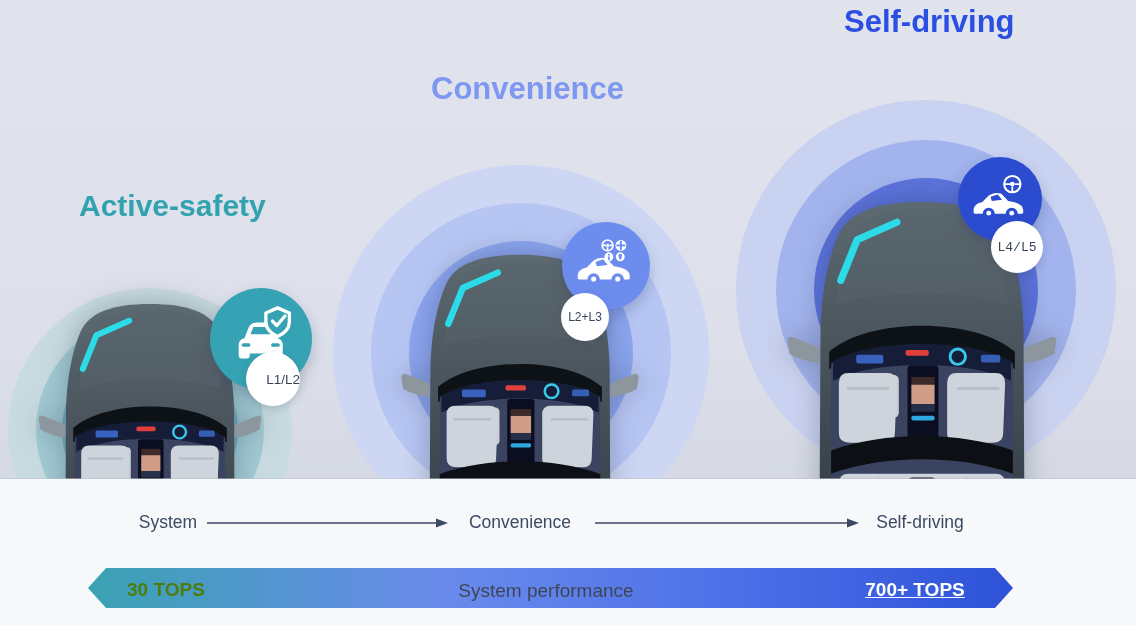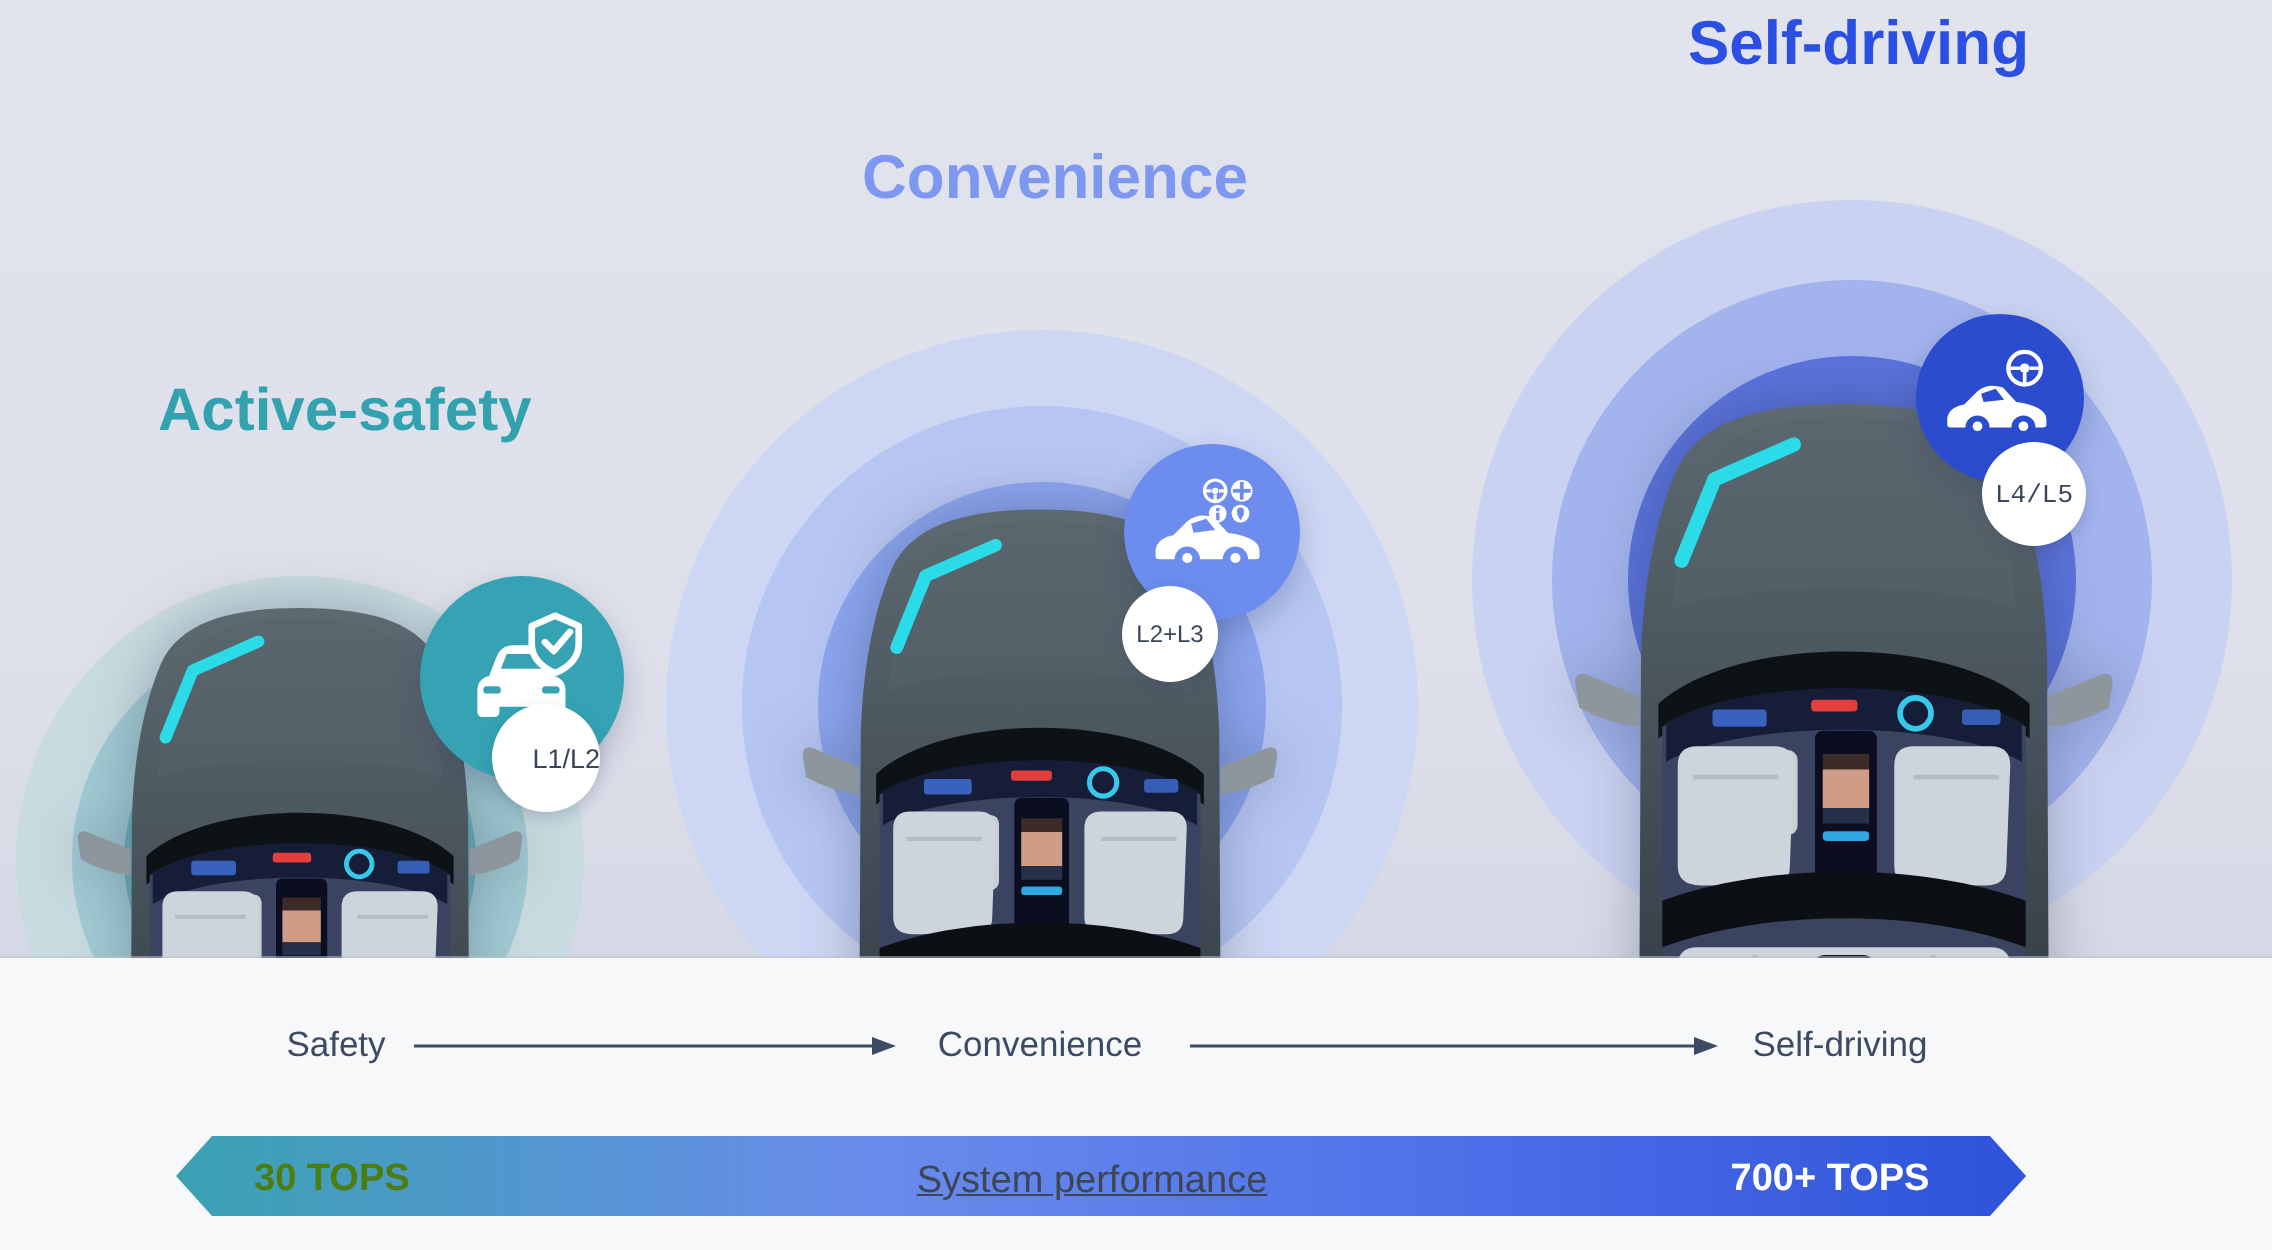--- a/index.html
+++ b/index.html
@@ -63,22 +63,22 @@
     position:absolute;font-size:17.5px;color:#3d4a63;line-height:1;text-align:center;
   }
   .tl-1{left:120px;top:514px;width:96px;}
   .tl-2{left:455px;top:514px;width:130px;}
   .tl-3{left:855px;top:514px;width:130px;}
   .timeline-arrows{position:absolute;left:0;top:505px;width:1136px;height:36px;}
 
   .perf-bar-svg{position:absolute;left:80px;top:565px;width:950px;height:46px;}
   .bar-label{position:absolute;line-height:1;font-size:19px;}
   .bar-left {left:127px;top:580px;width:130px;color:#4d7c0f;font-weight:bold;}
-  .bar-center{left:436px;top:581px;width:220px;color:#3e4656;text-align:center;text-decoration:underline;}
-  .bar-right{left:855px;top:580px;width:120px;color:#ffffff;font-weight:bold;text-align:center;}
+  .bar-center{left:436px;top:581px;width:220px;color:#3e4656;text-align:center;}
+  .bar-right{left:855px;top:580px;width:120px;color:#ffffff;font-weight:bold;text-align:center;text-decoration:underline;}
 </style>
 </head>
 <body>
 
 <svg width="0" height="0" style="position:absolute" aria-hidden="true">
   <defs>
     <linearGradient id="hoodGrad" x1="0" y1="0" x2="0" y2="1">
       <stop offset="0" stop-color="#5d6a72"></stop>
       <stop offset="0.45" stop-color="#49545c"></stop>
       <stop offset="1" stop-color="#323c44"></stop>
@@ -199,21 +199,21 @@
     <div class="level-chip s3-chip">
       <span>L4/L5</span>
     </div>
     <div class="stage-title s3-title">Self-driving</div>
   </div>
 
 </div>
 
 <div class="panel"></div>
 
-<div class="timeline-label tl-1">Safety</div>
+<div class="timeline-label tl-1">System</div>
 <div class="timeline-label tl-2">Convenience</div>
 <div class="timeline-label tl-3">Self-driving</div>
 
 <svg class="timeline-arrows" viewBox="0 0 1136 36">
   <line x1="207" y1="18" x2="438" y2="18" stroke="#3d4a63" stroke-width="1.6"></line>
   <path d="M448,18 L436,13.5 L436,22.5 Z" fill="#3d4a63"></path>
   <line x1="595" y1="18" x2="849" y2="18" stroke="#3d4a63" stroke-width="1.6"></line>
   <path d="M859,18 L847,13.5 L847,22.5 Z" fill="#3d4a63"></path>
 </svg>
 

